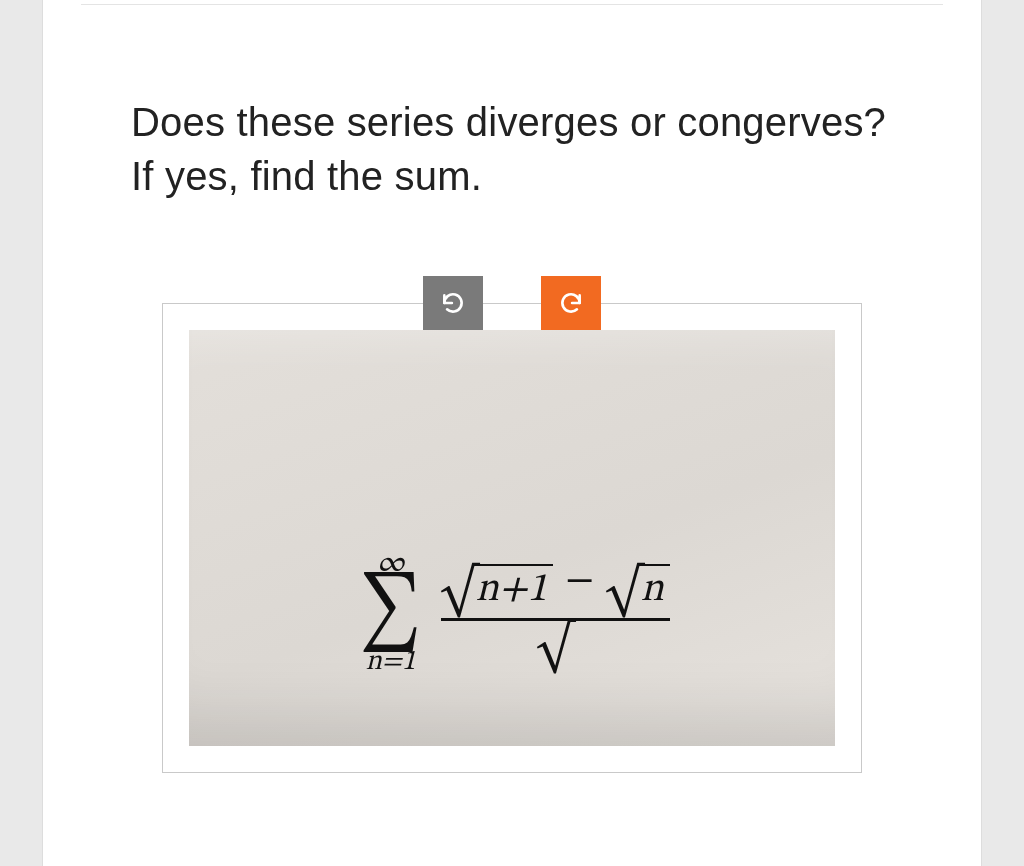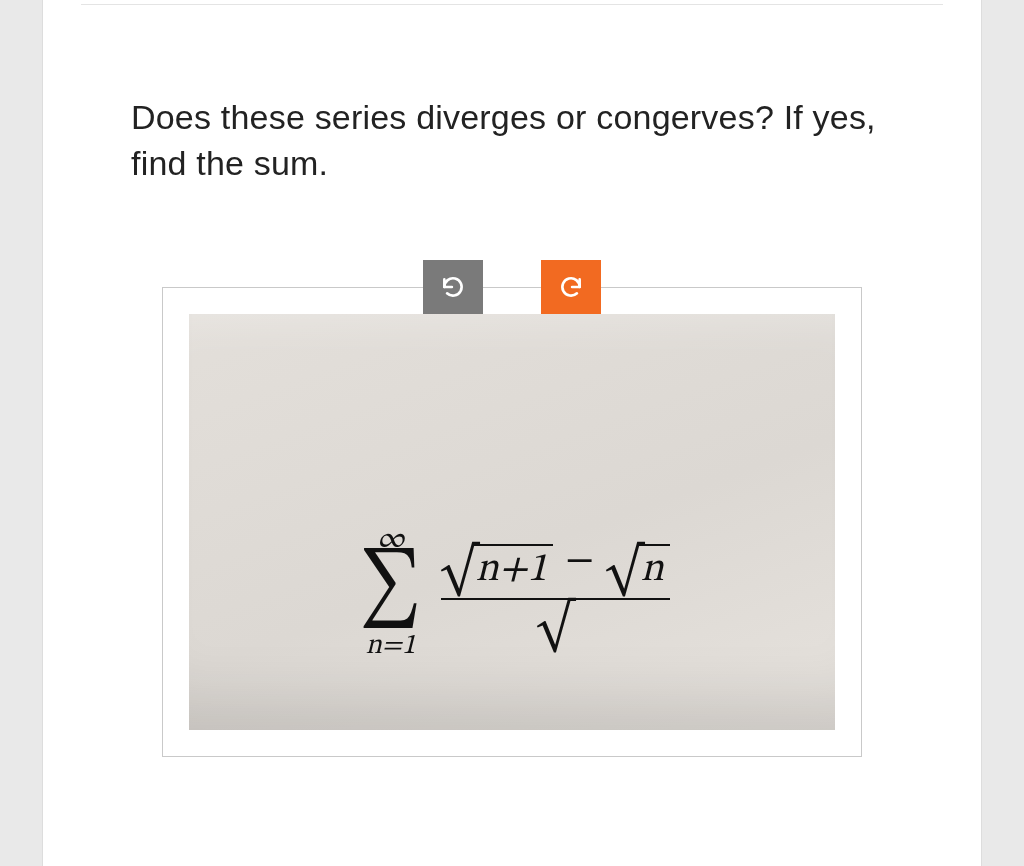--- a/index.html
+++ b/index.html
@@ -19,21 +19,21 @@
     border-right: 1px solid #ddd;
     position: relative;
     padding-top: 4px;
   }
   .top-divider {
     height: 1px;
     background: #e4e4e4;
     margin: 0 38px 0 38px;
   }
   .question-text {
-    font-size: 34px;
+    font-size: 40px;
     color: #222;
     line-height: 1.35;
     margin: 90px 80px 0 88px;
     font-weight: 400;
     letter-spacing: 0.2px;
   }
   .image-frame-wrapper {
     position: relative;
     margin: 100px auto 0 auto;
     width: 700px;
@@ -103,21 +103,21 @@
   }
   .sigma-symbol {
     font-size: 78px;
     font-weight: 400;
     transform: scaleX(0.85);
     margin: -6px 0;
   }
   .sigma-bottom {
     font-size: 28px;
     font-style: italic;
-    margin-top: 10px;
+    margin-top: 2px;
   }
   
   .fraction {
     display: flex;
     flex-direction: column;
     align-items: center;
   }
   .frac-bar {
     width: 100%;
     height: 2.5px;

